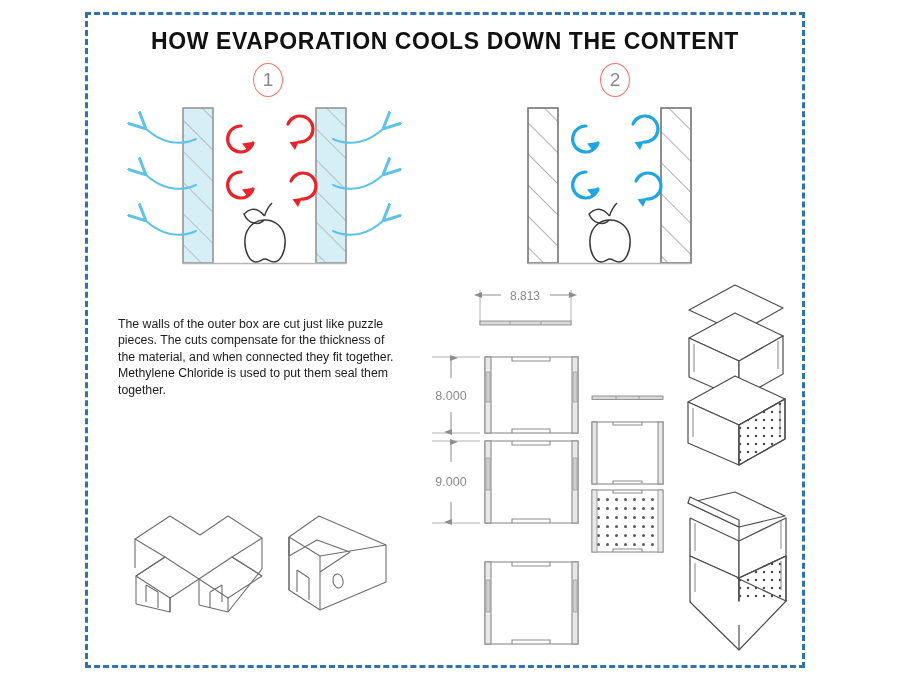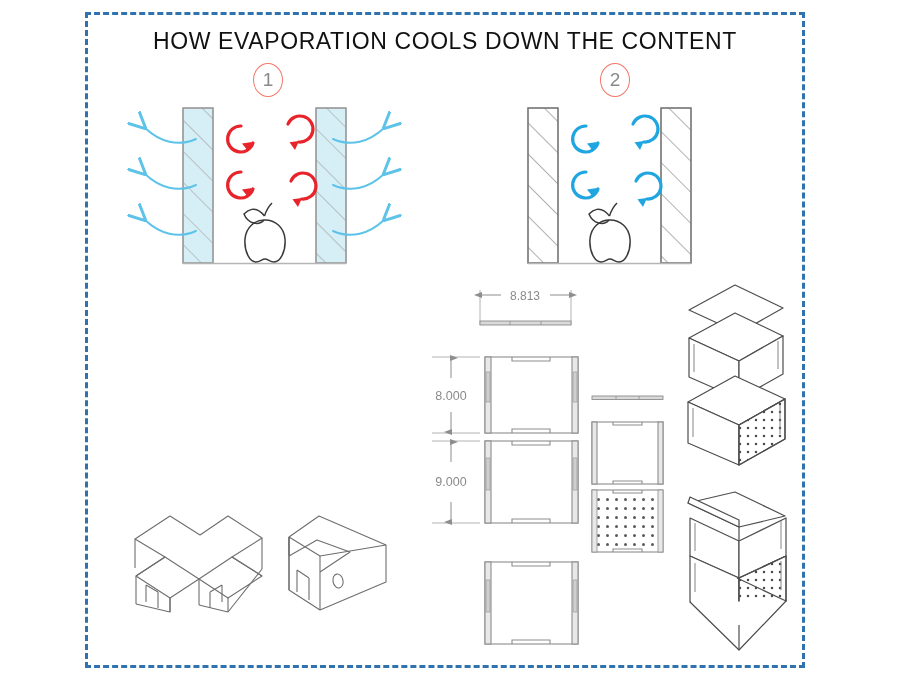--- a/index.html
+++ b/index.html
@@ -32,21 +32,21 @@
   }
   .title {
     position: absolute;
     left: 85px;
     top: 28px;
     width: 720px;
     text-align: center;
     font-size: 23px;
     letter-spacing: 0.6px;
     color: #111111;
-    font-weight: 400;
+    font-weight: 700;
     white-space: nowrap;
   }
   .step-badge {
     position: absolute;
     width: 30px;
     height: 34px;
     border: 1.6px solid #f4776a;
     border-radius: 50%;
     box-sizing: border-box;
     color: #8a8a8a;
@@ -82,20 +82,21 @@
 
 <div id="poster">
 
   <div class="dashed-frame"></div>
 
   <div class="title">HOW EVAPORATION COOLS DOWN THE CONTENT</div>
 
   <div class="step-badge" id="badge-1">1</div>
   <div class="step-badge" id="badge-2">2</div>
 
+  <div class="body-text" id="para-1">The walls of the outer box are cut just like puzzle pieces. The cuts compensate for the thickness of the material, and when connected they fit together. Methylene Chloride is used to put them seal them together.</div>
 
   <svg class="svg-layer" viewBox="0 0 905 679">
     <defs>
 
       <pattern id="hatch" width="22" height="22" patternUnits="userSpaceOnUse" patternTransform="rotate(-45)">
         <line x1="0" y1="0" x2="0" y2="22" stroke="#9b9b9b" stroke-width="1.1"></line>
       </pattern>
       <pattern id="hatch2" width="22" height="22" patternUnits="userSpaceOnUse" patternTransform="rotate(-45)">
         <line x1="0" y1="0" x2="0" y2="22" stroke="#707070" stroke-width="1.1"></line>
       </pattern>

